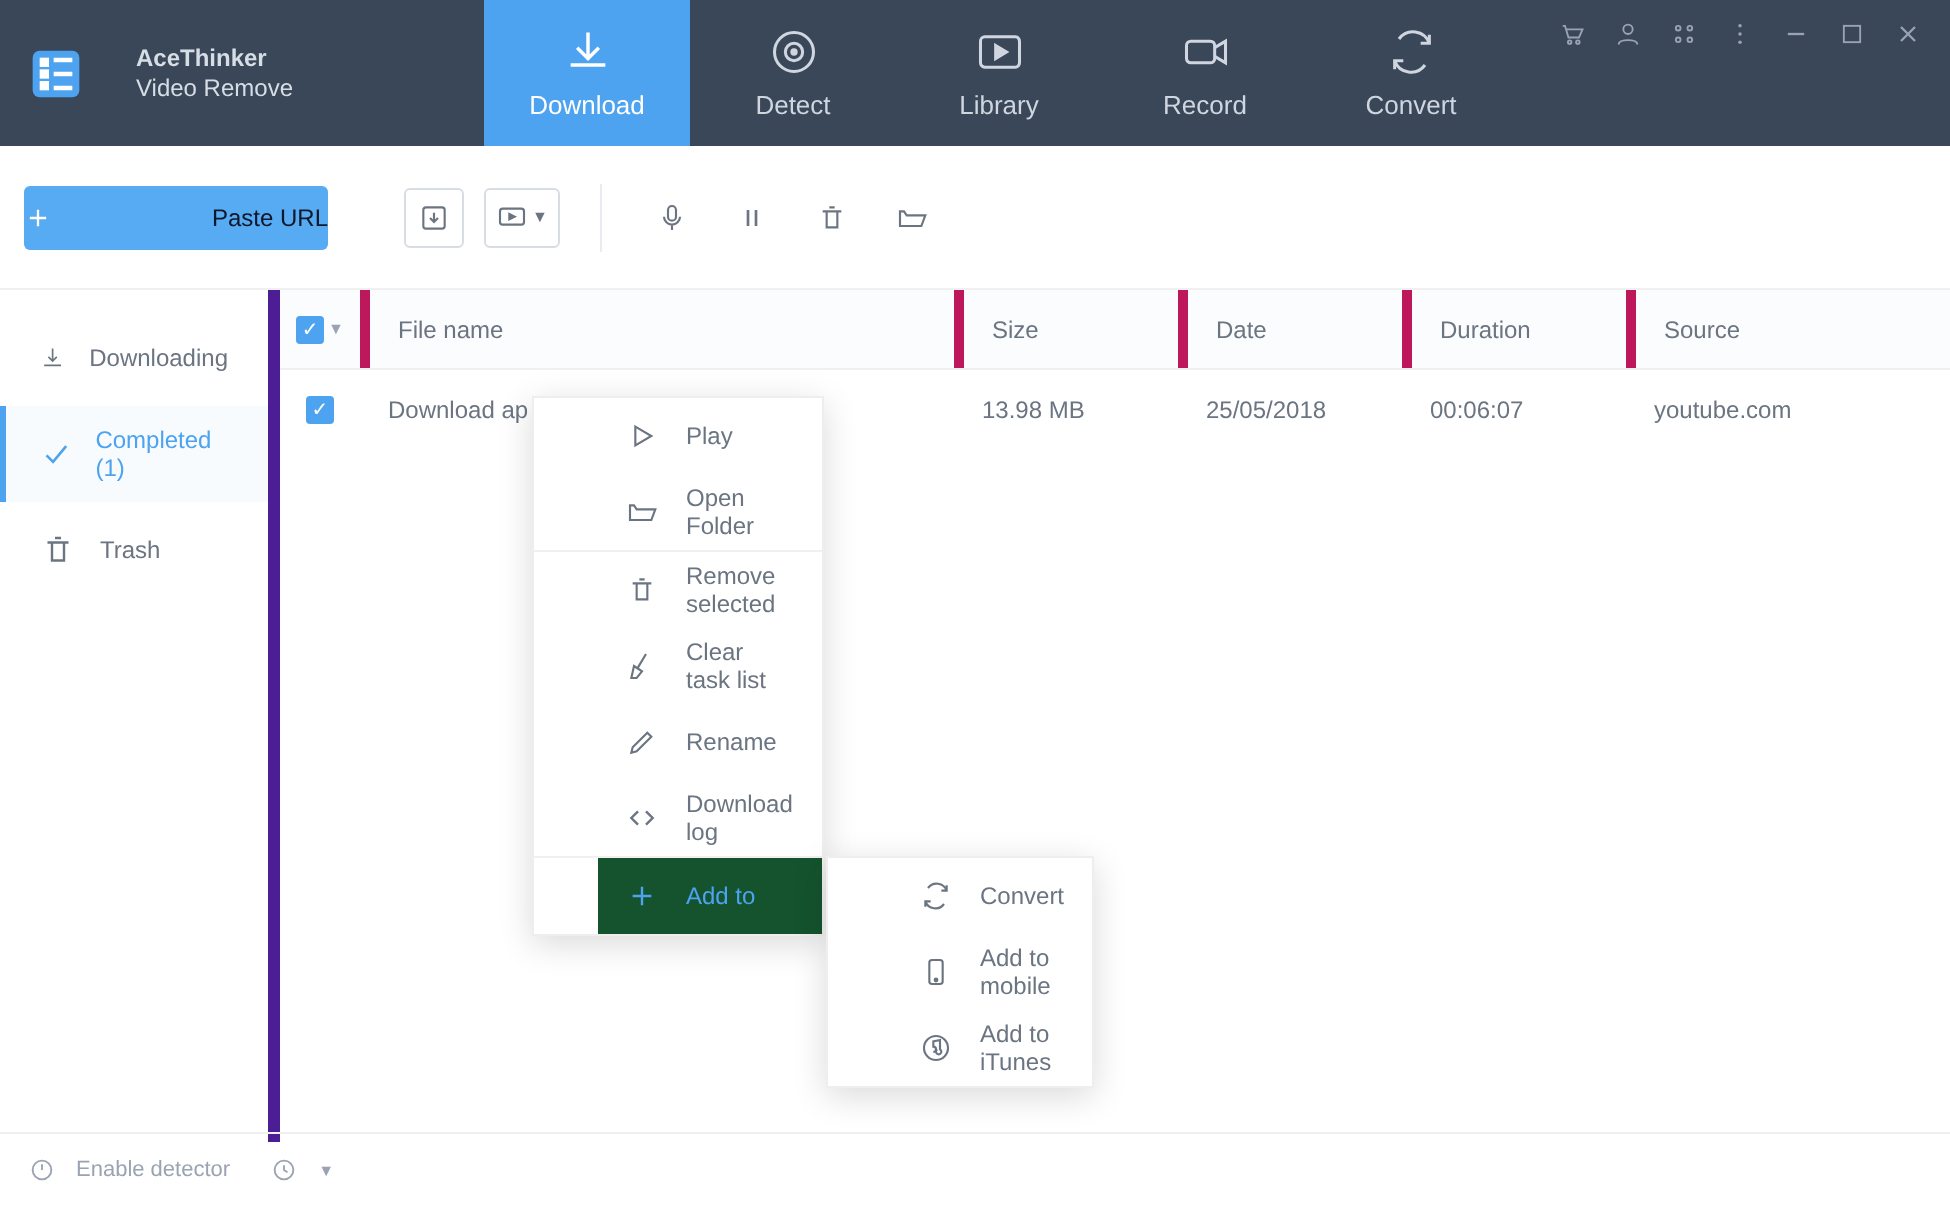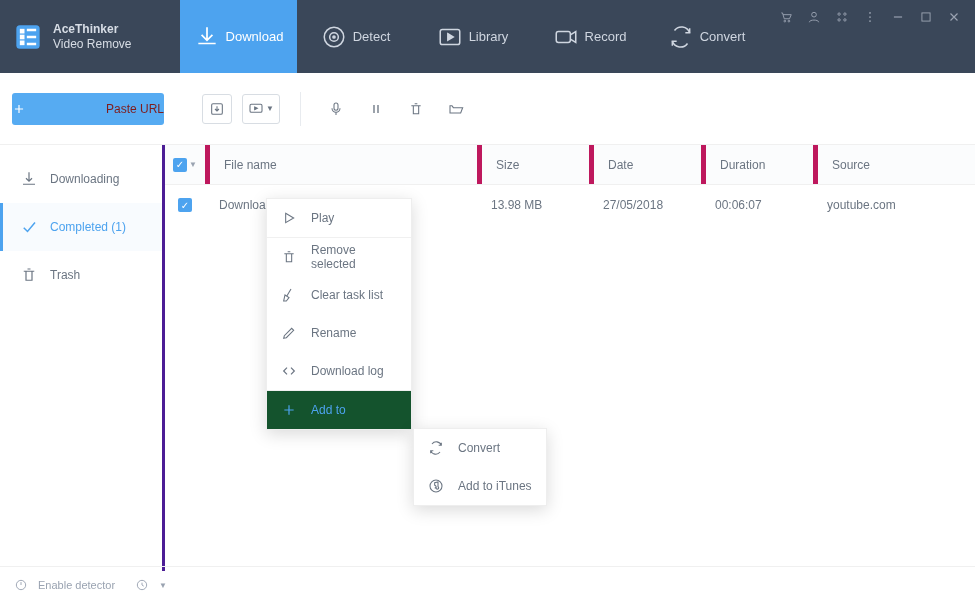--- a/index.html
+++ b/index.html
@@ -1,56 +1,56 @@
 <!DOCTYPE html>
 <html><head>
 <meta charset="utf-8">
 <style>
 * { margin: 0; padding: 0; box-sizing: border-box; font-family: -apple-system, "Segoe UI", Arial, sans-serif; }
 body { width: 975px; height: 603px; background: #fff; overflow: hidden; position: relative; }
 .titlebar { height: 73px; background: #3a4759; display: flex; align-items: stretch; color: #aeb7c3; }
-.logo-area { display: flex; align-items: center; padding: 0 14px; gap: 11px; width: 242px; }
+.logo-area { display: flex; align-items: center; padding: 0 14px; gap: 26px; width: 242px; }
 .logo-icon { width: 28px; height: 28px; }
 .logo-text { line-height: 1.2; font-size: 12px; color: #d7dde5; }
 .logo-text .line1 { font-weight: 600; }
 .nav-tabs { display: flex; }
-.nav-tab { width: 117px; display: flex; align-items: center; justify-content: center; gap: 6px; cursor: pointer; color: #cfd6e0; font-size: 13px; }
+.nav-tab { width: 103px; display: flex; flex-direction: column; align-items: center; justify-content: center; gap: 6px; cursor: pointer; color: #cfd6e0; font-size: 13px; }
 .nav-tab.active { background: #4da3ef; color: #fff; }
 .nav-tab svg { width: 26px; height: 26px; }
 .win-controls { margin-left: auto; display: flex; align-items: flex-start; padding: 10px 14px; gap: 14px; color: #9aa3b1; }
 .win-controls svg { width: 14px; height: 14px; cursor: pointer; }
 .toolbar { height: 72px; display: flex; align-items: center; padding: 0 12px; gap: 10px; border-bottom: 1px solid #f0f0f0; }
-.paste-btn { background: #56abf2; color: #7f1d1d; border: none; border-radius: 3px; height: 32px; width: 152px; display: flex; align-items: center; justify-content: space-between; gap: 18px; font-size: 12px; cursor: pointer; }
+.paste-btn { background: #56abf2; color: #0f172a; border: none; border-radius: 3px; height: 32px; width: 152px; display: flex; align-items: center; justify-content: space-between; gap: 18px; font-size: 12px; cursor: pointer; }
 .tb-icon-btn { width: 30px; height: 30px; border: 1px solid #d8dde3; border-radius: 3px; display: flex; align-items: center; justify-content: center; cursor: pointer; color: #6b7582; }
 .tb-icon-btn.noborder { border: none; }
 .tb-icon-btn svg { width: 16px; height: 16px; }
 .tb-icon-btn.wide { width: 38px; gap: 2px; }
 .vr { width: 1px; height: 34px; background: #e8ebef; margin: 0 10px; }
 .main { display: flex; height: calc(100% - 73px - 72px - 32px); }
-.sidebar { width: 165px; border-right: 3px solid #4c1d95; padding-top: 10px; }
+.sidebar { width: 140px; border-right: 6px solid #4c1d95; padding-top: 10px; }
 .side-item { display: flex; align-items: center; gap: 12px; height: 48px; padding: 0 20px; font-size: 12px; color: #6b7582; cursor: pointer; }
 .side-item.active { color: #4da3ef; border-left: 3px solid #4da3ef; background: #f8fbfe; padding-left: 17px; align-items: center; }
 .side-item svg { width: 18px; height: 18px; }
 .content { flex: 1; display: flex; flex-direction: column; }
 .thead { display: flex; align-items: center; height: 40px; border-bottom: 1px solid #f0f0f0; font-size: 12px; color: #6b7582; background: #fbfcfd; }
 .thead .chk { width: 40px; display: flex; justify-content: center; align-items: center; gap: 2px; }
 .col-name { flex: 1; padding-left: 4px; }
 .col-size { width: 112px; }
 .col-date { width: 112px; }
 .col-dur { width: 112px; }
 .col-src { width: 162px; }
 .thead > div + div { border-left: 5px solid #be185d; padding-left: 14px; height: 100%; display: flex; align-items: center; }
 .row { display: flex; align-items: center; height: 40px; font-size: 12px; color: #6b7582; }
 .row .chk { width: 40px; display: flex; justify-content: center; }
 .row > div:not(.chk) { padding-left: 14px; }
 .checkbox { width: 14px; height: 14px; background: #4da3ef; border-radius: 2px; display: flex; align-items: center; justify-content: center; color: #fff; font-size: 10px; }
 .ctx-menu { position: absolute; background: #fff; box-shadow: 0 4px 16px rgba(0,0,0,0.15); border: 1px solid #eee; font-size: 12px; color: #6b7582; }
 .ctx-menu.m1 { left: 266px; top: 198px; width: 146px; }
 .ctx-menu.m2 { left: 413px; top: 428px; width: 134px; }
-.ctx-item { display: flex; align-items: center; gap: 14px; height: 38px; padding: 0 14px; cursor: pointer; }
+.ctx-item { display: flex; align-items: center; gap: 14px; height: 38px; padding: 0 14px; cursor: pointer; margin-left: 32px; }
 .ctx-item.hl { background: #14532d; color: #4da3ef; }
 .ctx-item svg { width: 16px; height: 16px; flex-shrink: 0; }
 .ctx-sep { height: 1px; background: #f0f0f0; }
 .statusbar { position: absolute; bottom: 0; left: 0; right: 0; height: 32px; border-top: 1px solid #f0f0f0; display: flex; align-items: center; padding: 18px 14px; gap: 10px; font-size: 11px; color: #9aa3b1; }
 .statusbar svg { width: 14px; height: 14px; }
 .caret-down { font-size: 8px; }
 </style>
 </head>
 <body>
 
@@ -217,33 +217,39 @@
       <div class="col-dur">Duration</div>
       <div class="col-src">Source</div>
     </div>
 
     <div class="row">
       <div class="chk">
           <div class="checkbox">✓</div>
         </div>
       <div class="col-name">Download ap</div>
       <div class="col-size">13.98 MB</div>
-      <div class="col-date">27/05/2018</div>
+      <div class="col-date">25/05/2018</div>
       <div class="col-dur">00:06:07</div>
       <div class="col-src">youtube.com</div>
     </div>
   </div>
 </div>
 
 <div class="ctx-menu m1">
   <div class="ctx-item">
     <svg viewBox="0 0 24 24" fill="none" stroke="currentColor" stroke-width="1.6">
         <path d="M7 5 L19 12 L7 19 Z"></path>
       </svg>
     <span>Play</span>
+  </div>
+  <div class="ctx-item">
+    <svg viewBox="0 0 24 24" fill="none" stroke="currentColor" stroke-width="1.6">
+        <path d="M3 7 V18 H19 L22 10 H8 L6 7 Z"></path>
+      </svg>
+    <span>Open Folder</span>
   </div>
   <div class="ctx-sep"></div>
   <div class="ctx-item">
     <svg viewBox="0 0 24 24" fill="none" stroke="currentColor" stroke-width="1.6">
         <path d="M5 7 H19 M8 7 V19 H16 V7 M10 4 H14"></path>
       </svg>
     <span>Remove selected</span>
   </div>
   <div class="ctx-item">
     <svg viewBox="0 0 24 24" fill="none" stroke="currentColor" stroke-width="1.6">
@@ -271,20 +277,27 @@
     <span>Add to</span>
   </div>
 </div>
 
 <div class="ctx-menu m2">
   <div class="ctx-item">
     <svg viewBox="0 0 24 24" fill="none" stroke="currentColor" stroke-width="1.6">
         <path d="M20 8 A8 8 0 0 0 6 6 M4 16 A8 8 0 0 0 18 18 M20 4 V8 H16 M4 20 V16 H8"></path>
       </svg>
     <span>Convert</span>
+  </div>
+  <div class="ctx-item">
+    <svg viewBox="0 0 24 24" fill="none" stroke="currentColor" stroke-width="1.6">
+        <rect x="7" y="3" width="10" height="18" rx="2"></rect>
+        <circle cx="12" cy="18" r="1" fill="currentColor"></circle>
+      </svg>
+    <span>Add to mobile</span>
   </div>
   <div class="ctx-item">
     <svg viewBox="0 0 24 24" fill="none" stroke="currentColor" stroke-width="1.6">
         <circle cx="12" cy="12" r="9"></circle>
         <path d="M10 15 A2 2 0 1 0 10 11 V7 L15 6 V13 A2 2 0 1 1 13 13"></path>
       </svg>
     <span>Add to iTunes</span>
   </div>
 </div>
 

